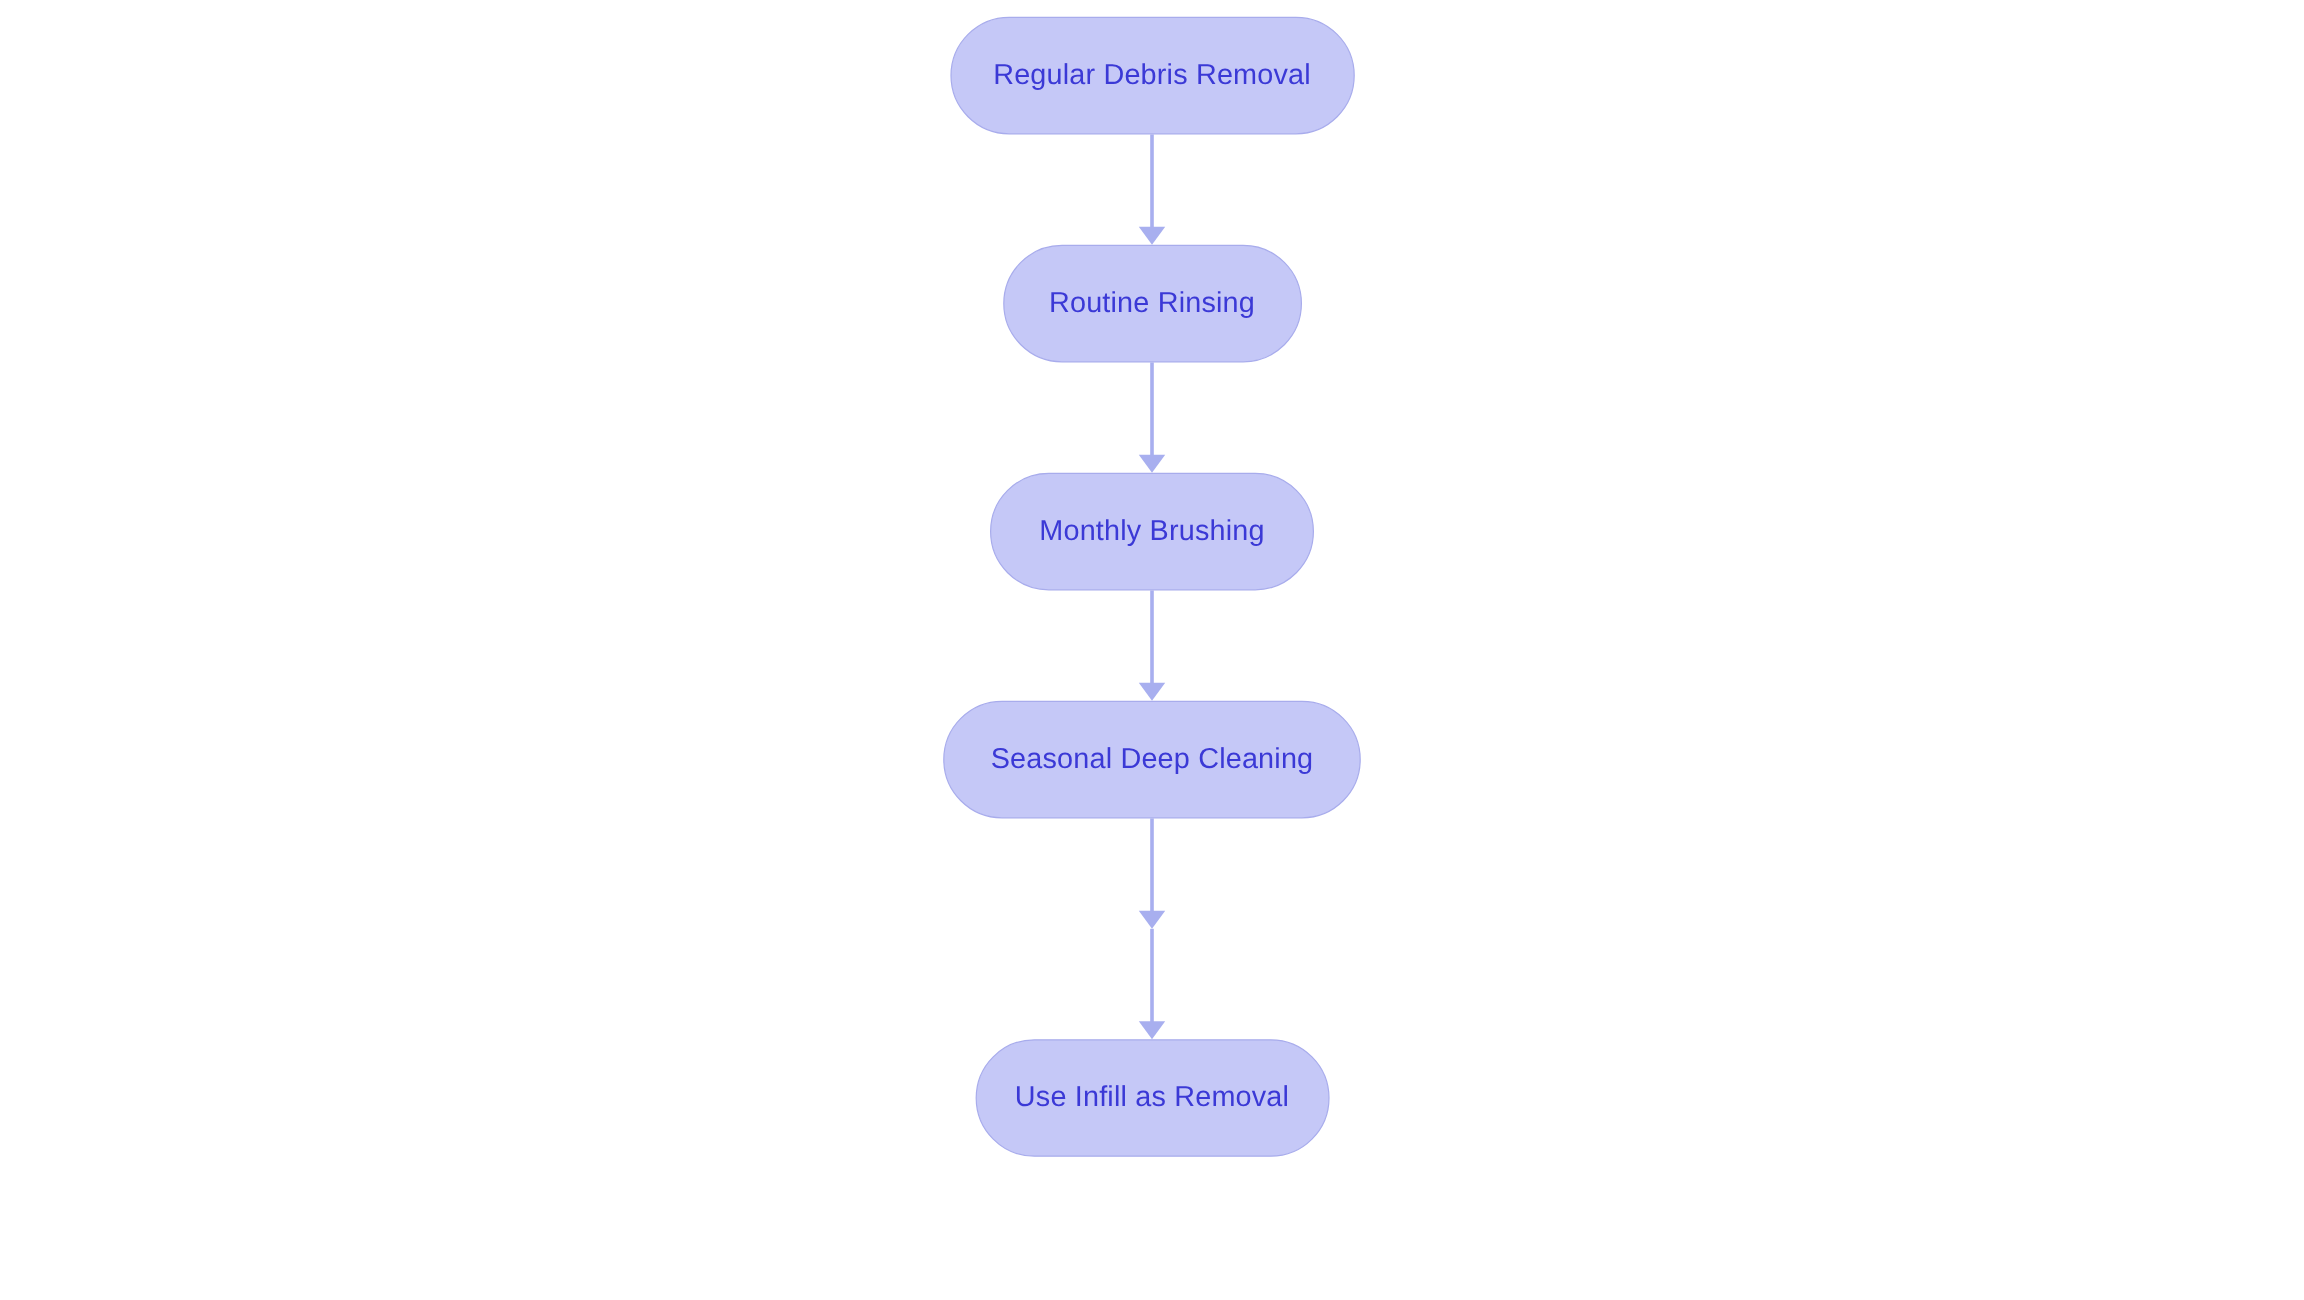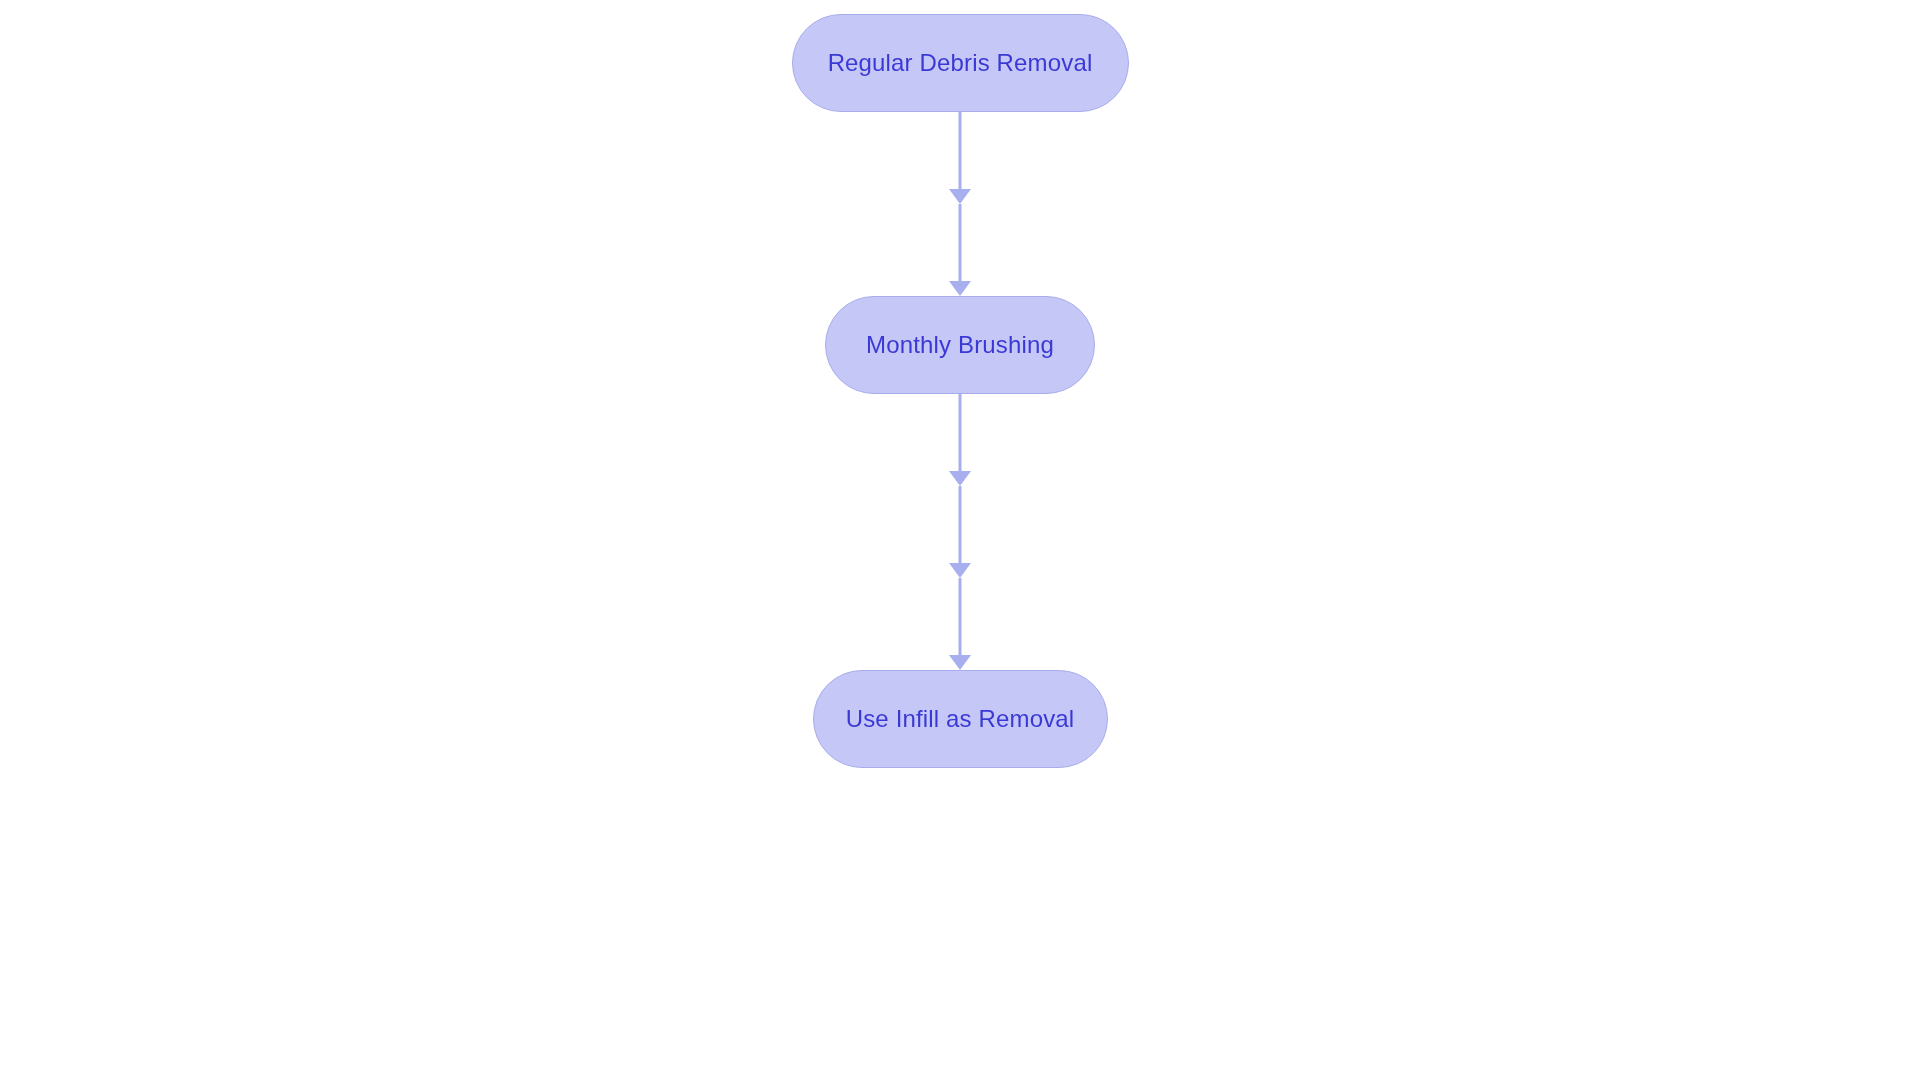--- a/index.html
+++ b/index.html
@@ -102,35 +102,41 @@
 
     <div class="node w-0">
       <span class="node-label">Regular Debris Removal</span>
     </div>
 
     <div class="connector">
       <div class="stem"></div>
       <div class="head"></div>
     </div>
 
+    <div class="node w-1">
+      <span class="node-label">Routine Rinsing</span>
+    </div>
 
     <div class="connector">
       <div class="stem"></div>
       <div class="head"></div>
     </div>
 
     <div class="node w-2">
       <span class="node-label">Monthly Brushing</span>
     </div>
 
     <div class="connector">
       <div class="stem"></div>
       <div class="head"></div>
     </div>
 
+    <div class="node w-3">
+      <span class="node-label">Seasonal Deep Cleaning</span>
+    </div>
 
     <div class="connector">
       <div class="stem"></div>
       <div class="head"></div>
     </div>
 
 
     <div class="connector">
       <div class="stem"></div>
       <div class="head"></div>

